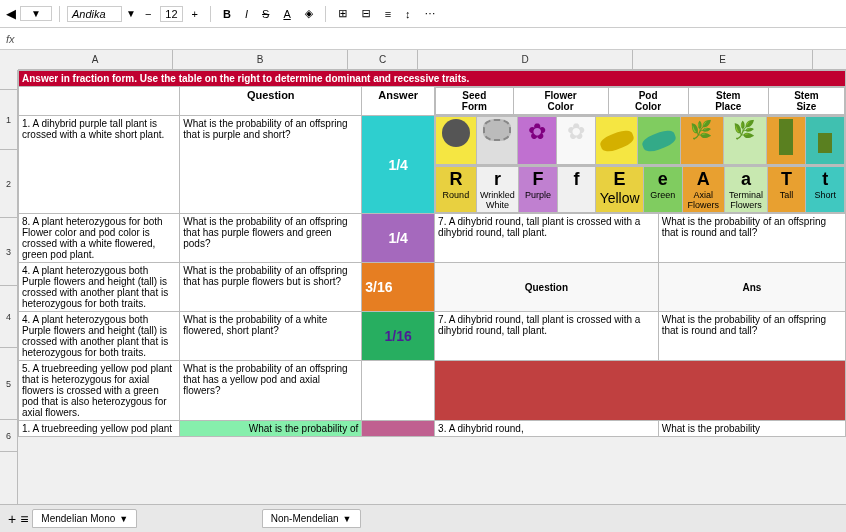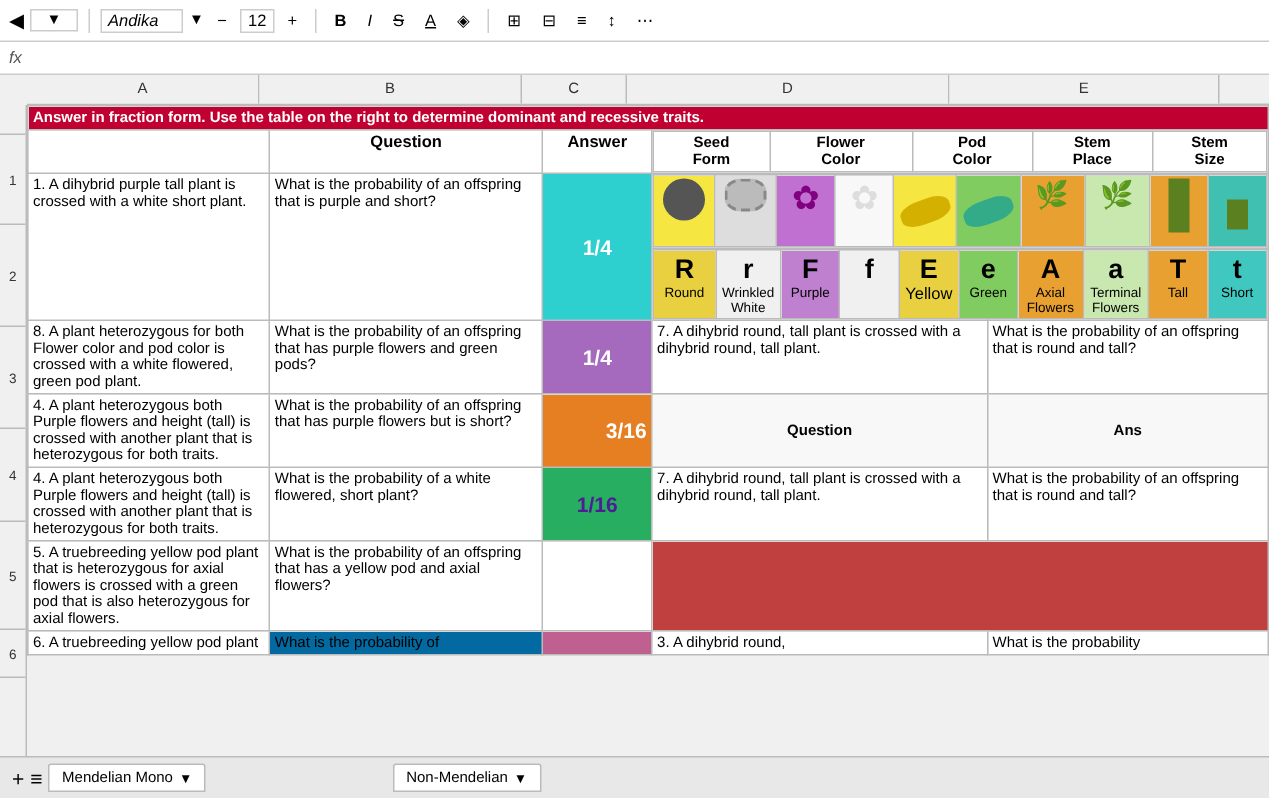--- a/index.html
+++ b/index.html
@@ -341,21 +341,21 @@
                 </td>
                 <td style="width:38px; background:#c080d0;">
                   <div class="gen-letter">F</div>
                   <div style="font-size:9px;">Purple</div>
                 </td>
                 <td style="width:38px;">
                   <div class="gen-letter">f</div>
                 </td>
                 <td style="width:38px; background:#e8d040;">
                   <div class="gen-letter">E</div>
-                  <div style="font-size:11px;">Yellow</div>
+                  <div style="font-size:14px;">Yellow</div>
                 </td>
                 <td style="width:38px; background:#80cc60;">
                   <div class="gen-letter">e</div>
                   <div style="font-size:9px;">Green</div>
                 </td>
                 <td style="width:42px; background:#e8a030;">
                   <div class="gen-letter">A</div>
                   <div style="font-size:9px;">Axial<br>Flowers</div>
                 </td>
                 <td style="width:42px; background:#c8e8b0;">
@@ -381,21 +381,21 @@
           <td style="font-size:10px; vertical-align:top; background:#fff;">What is the probability of an offspring that has purple flowers and green pods?</td>
           <td class="ans-purple" style="text-align:center; vertical-align:middle; font-size:14px; font-weight:bold; color:white;">1/4</td>
 
           <td style="font-size:10px; background:#fff; vertical-align:top;">7. A dihybrid round, tall plant is crossed with a dihybrid round, tall plant.</td>
           <td style="font-size:10px; background:#fff; vertical-align:top;">What is the probability of an offspring that is round and tall?</td>
         </tr>
 
         <tr>
           <td style="font-size:10px; vertical-align:top; background:#fff;">4. A plant heterozygous both Purple flowers and height (tall) is crossed with another plant that is heterozygous for both traits.</td>
           <td style="font-size:10px; vertical-align:top; background:#fff;">What is the probability of an offspring that has purple flowers but is short?</td>
-          <td class="ans-orange" style="text-align:right; vertical-align:middle; font-size:14px; font-weight:bold; color:white;">3/16</td>
+          <td class="ans-orange" style="text-align:left; vertical-align:middle; font-size:14px; font-weight:bold; color:white;">3/16</td>
 
           <td style="font-size:10px; font-weight:bold; background:#f8f8f8; text-align:center; vertical-align:middle;">Question</td>
           <td style="font-size:10px; font-weight:bold; background:#f8f8f8; text-align:center; vertical-align:middle;">Ans</td>
         </tr>
 
         <tr>
           <td style="font-size:10px; vertical-align:top; background:#fff;">4. A plant heterozygous both Purple flowers and height (tall) is crossed with another plant that is heterozygous for both traits.</td>
           <td style="font-size:10px; vertical-align:top; background:#fff;">What is the probability of a white flowered, short plant?</td>
           <td class="ans-green" style="text-align:center; vertical-align:middle; font-size:14px; font-weight:bold; color:#4c1d95;">1/16</td>
           <td style="font-size:10px; background:#fff; vertical-align:top;">7. A dihybrid round, tall plant is crossed with a dihybrid round, tall plant.</td>
@@ -403,22 +403,22 @@
         </tr>
 
         <tr>
           <td style="font-size:10px; vertical-align:top; background:#fff;">5. A truebreeding yellow pod plant that is heterozygous for axial flowers is crossed with a green pod that is also heterozygous for axial flowers.</td>
           <td style="font-size:10px; vertical-align:top; background:#fff;">What is the probability of an offspring that has a yellow pod and axial flowers?</td>
           <td style="background:#fff;"></td>
           <td colspan="2" style="background:#c04040; color:white; font-size:10px; padding:3px; vertical-align:top;"></td>
         </tr>
 
         <tr>
-          <td style="font-size:10px; vertical-align:top; background:#fff;">6. A truebreeding yellow pod plant</td>
-          <td style="font-size:10px; vertical-align:top; background:#0369a1;">What is the probability of</td>
+          <td style="font-size:10px; vertical-align:top; background:#fff;">1. A truebreeding yellow pod plant</td>
+          <td style="font-size:10px; vertical-align:top; background:#86efac;text-align:right;">What is the probability of</td>
           <td style="background:#c06090;"></td>
           <td style="font-size:10px; background:#fff; vertical-align:top;">3. A dihybrid round,</td>
           <td style="font-size:10px; background:#fff; vertical-align:top;">What is the probability</td>
         </tr>
 
       </tbody>
         </table>
     </div>
   </div>
 </div>

